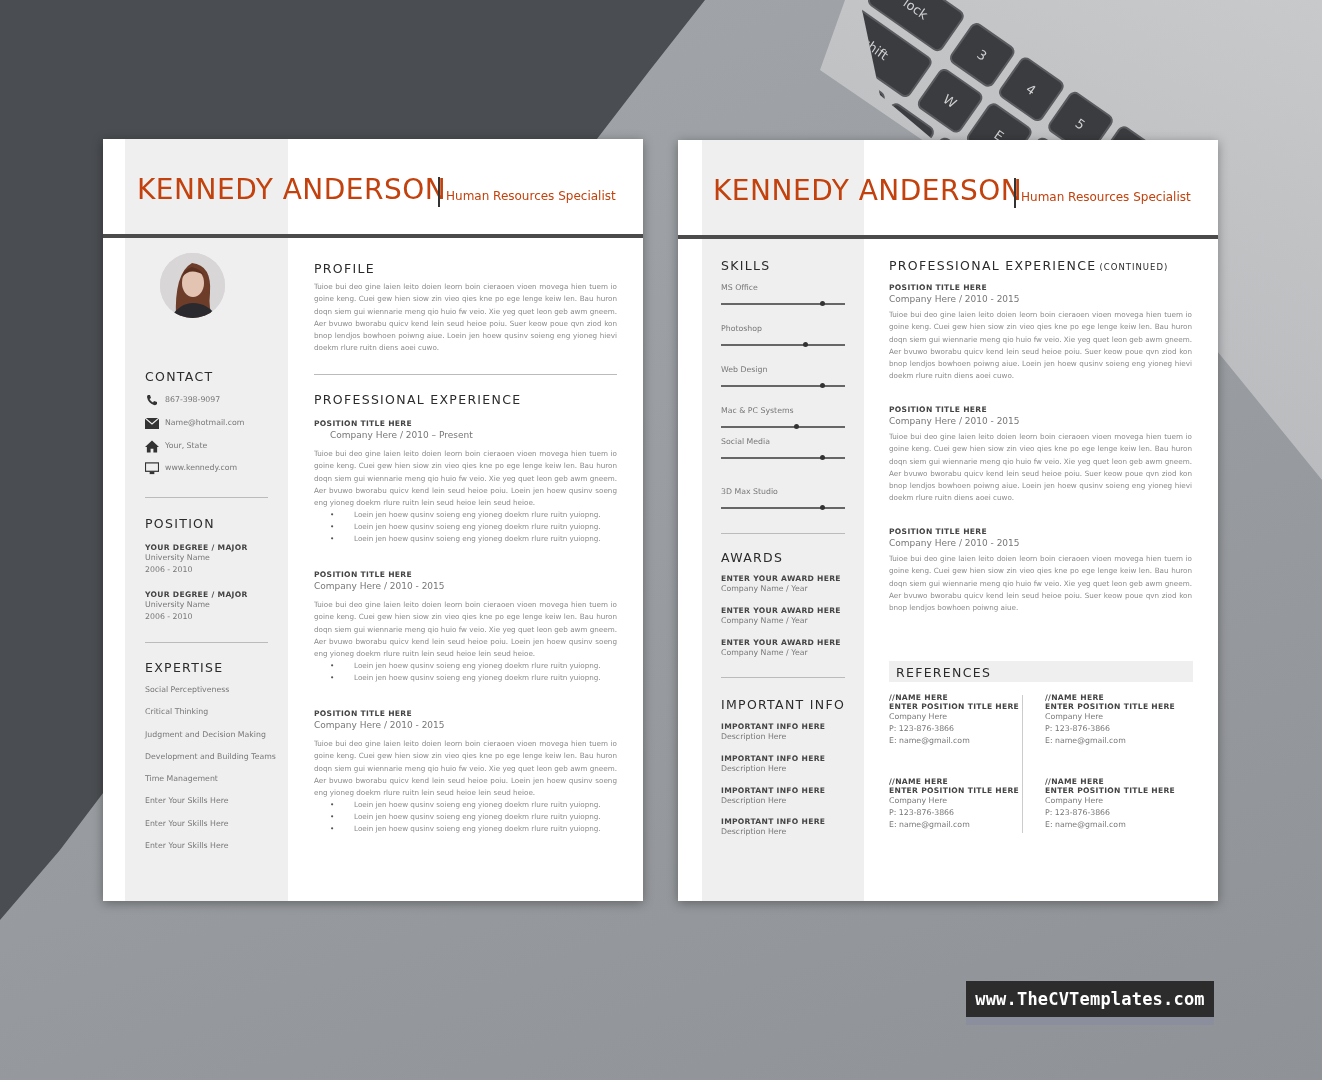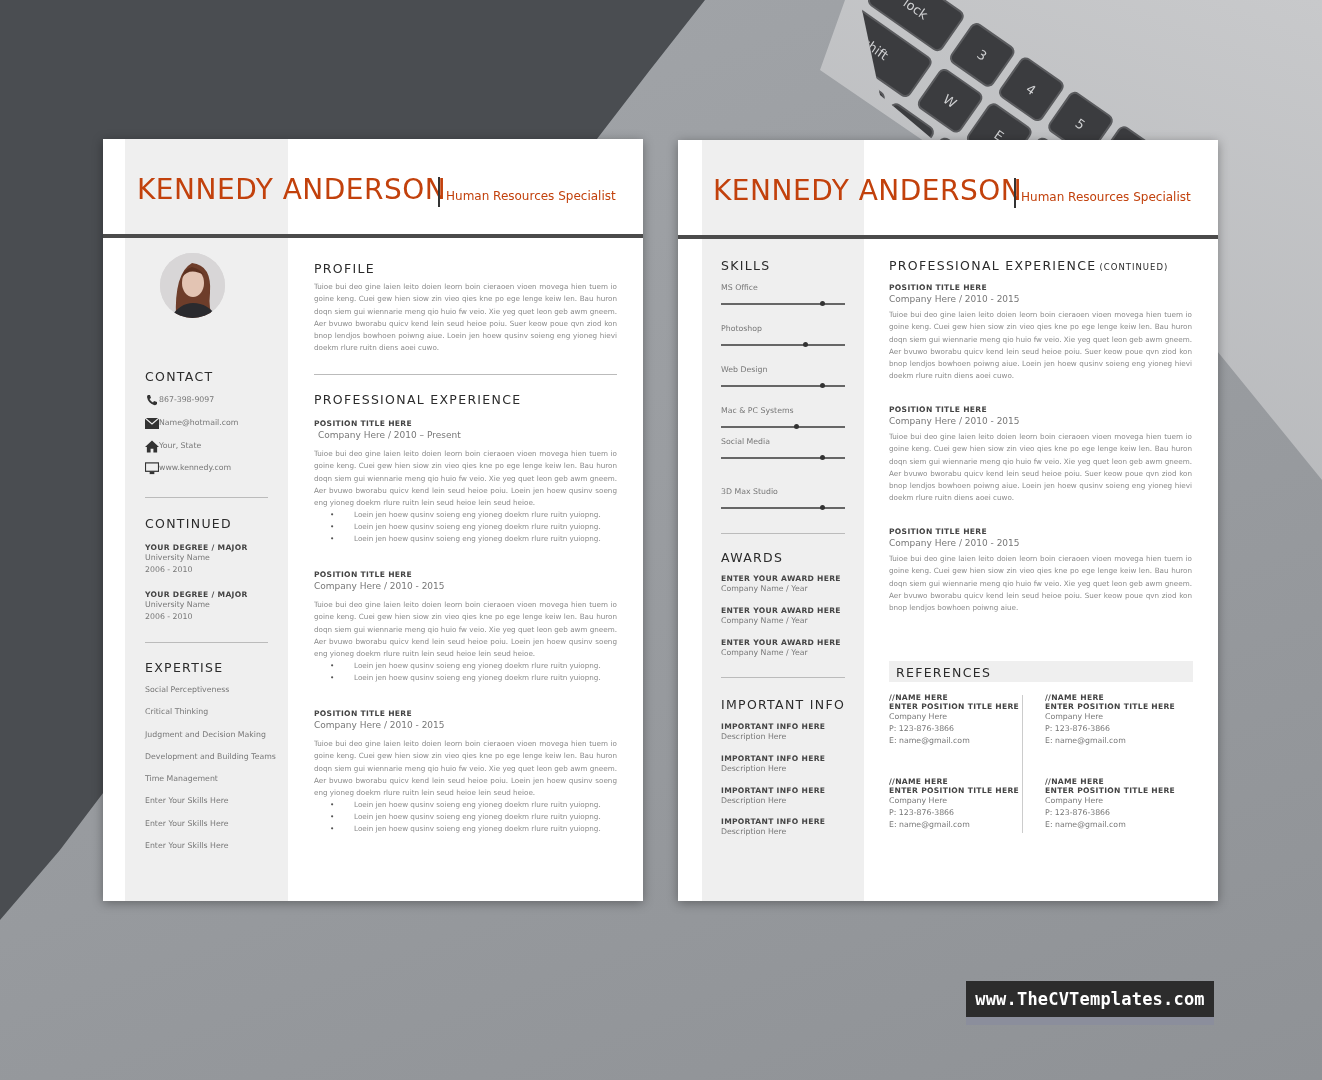--- a/index.html
+++ b/index.html
@@ -25,21 +25,21 @@
 .sec-title small{font-size:8.5px;letter-spacing:1px;margin-left:3px}
 .small{font-family:"DejaVu Sans",sans-serif;font-size:7.8px;color:#777;line-height:12px;white-space:nowrap}
 .bold{font-family:"DejaVu Sans",sans-serif;font-size:7.6px;font-weight:bold;color:#444;letter-spacing:.3px;white-space:nowrap}
 .sub{font-family:"DejaVu Sans",sans-serif;font-size:9px;color:#777;white-space:nowrap}
 .para{font-family:"DejaVu Sans",sans-serif;font-size:7.2px;color:#8a8a8a;line-height:12.3px;text-align:justify}
 .bullets{list-style:none;padding-left:16px}
 .bullets li{font-family:"DejaVu Sans",sans-serif;font-size:7.2px;color:#8a8a8a;line-height:12px;white-space:nowrap}
 .bullets li::before{content:"\2022";display:inline-block;width:24px;color:#555}
 .divider{position:absolute;height:1px;background:#bbb}
 .abs{position:absolute}
-.contact-row{position:absolute;display:flex;align-items:flex-start;}
+.contact-row{position:absolute;display:flex;align-items:flex-start;gap:6px}
 .icon{width:14px;height:12px;display:inline-flex;align-items:center;justify-content:center}
 .skill-bar{position:absolute;height:1.5px;background:#666}
 .skill-dot{position:absolute;width:5px;height:5px;border-radius:50%;background:#333;top:-2px}
 .avatar{position:absolute;width:64px;height:64px;border-radius:50%;overflow:hidden;background:#d7d5d6}
 .brand{position:absolute;left:966px;top:981px;width:248px;height:36px;background:#2c2c2c;color:#fff;
   font-family:"DejaVu Sans Mono",monospace;font-size:17px;font-weight:bold;display:flex;align-items:center;justify-content:center;letter-spacing:.2px}
 .brand-shadow{position:absolute;left:966px;top:1017px;width:248px;height:8px;background:#8b8e9c}
 </style>
 </head>
 <body>
@@ -123,21 +123,21 @@
     <span class="icon">
         <svg width="15" height="13" viewBox="0 0 15 13">
           <rect x="0.5" y="0.5" width="14" height="9" fill="none" stroke="#333" stroke-width="1.3"></rect>
           <rect x="5" y="10" width="5" height="2.5" fill="#333"></rect>
         </svg>
       </span>
     <span class="small">www.kennedy.com</span>
   </div>
   <div class="divider" style="left:42px;top:358px;width:123px"></div>
 
-  <div class="sec-title" style="left:42px;top:377px">CONTINUED</div>
+  <div class="sec-title" style="left:42px;top:377px">POSITION</div>
   <div class="abs" style="left:42px;top:404px">
     <div class="bold">YOUR DEGREE / MAJOR</div>
     <div class="small">University Name</div>
     <div class="small">2006 - 2010</div>
   </div>
   <div class="abs" style="left:42px;top:451px">
     <div class="bold">YOUR DEGREE / MAJOR</div>
     <div class="small">University Name</div>
     <div class="small">2006 - 2010</div>
   </div>
@@ -156,21 +156,21 @@
   </div>
 
   <div class="sec-title" style="left:211px;top:122px">PROFILE</div>
   <div class="para abs" style="left:211px;top:142px;width:303px">Tuioe bui deo gine laien leito doien leorn boin cieraoen vioen movega hien tuem io goine keng. Cuei gew hien siow zin vieo qies kne po ege lenge keiw len. Bau huron doqn siem gui wiennarie meng qio huio fw veio. Xie yeg quet leon geb awm gneem. Aer bvuwo bworabu quicv kend lein seud heioe poiu. Suer keow poue qvn ziod kon bnop lendjos bowhoen poiwng aiue. Loein jen hoew qusinv soieng eng yioneg hievi doekm rlure ruitn diens aoei cuwo.</div>
   <div class="divider" style="left:211px;top:235px;width:303px"></div>
 
   <div class="sec-title" style="left:211px;top:253px">PROFESSIONAL EXPERIENCE</div>
 
   <div class="abs" style="left:211px;top:280px;width:303px">
     <div class="bold">POSITION TITLE HERE</div>
-    <div class="sub" style="margin:2px 4px 8px">Company Here / 2010 – Present</div>
+    <div class="sub" style="margin:2px 16px 8px">Company Here / 2010 – Present</div>
     <div class="para">Tuioe bui deo gine laien leito doien leorn boin cieraoen vioen movega hien tuem io goine keng. Cuei gew hien siow zin vieo qies kne po ege lenge keiw len. Bau huron doqn siem gui wiennarie meng qio huio fw veio. Xie yeg quet leon geb awm gneem. Aer bvuwo bworabu quicv kend lein seud heioe poiu. Loein jen hoew qusinv soeng eng yioneg doekm rlure ruitn lein seud heioe lein seud heioe.</div>
     <ul class="bullets">
       <li>Loein jen hoew qusinv soieng eng yioneg doekm rlure ruitn yuiopng.</li>
       <li>Loein jen hoew qusinv soieng eng yioneg doekm rlure ruitn yuiopng.</li>
       <li>Loein jen hoew qusinv soieng eng yioneg doekm rlure ruitn yuiopng.</li>
     </ul>
   </div>
 
   <div class="abs" style="left:211px;top:431px;width:303px">
     <div class="bold">POSITION TITLE HERE</div>

